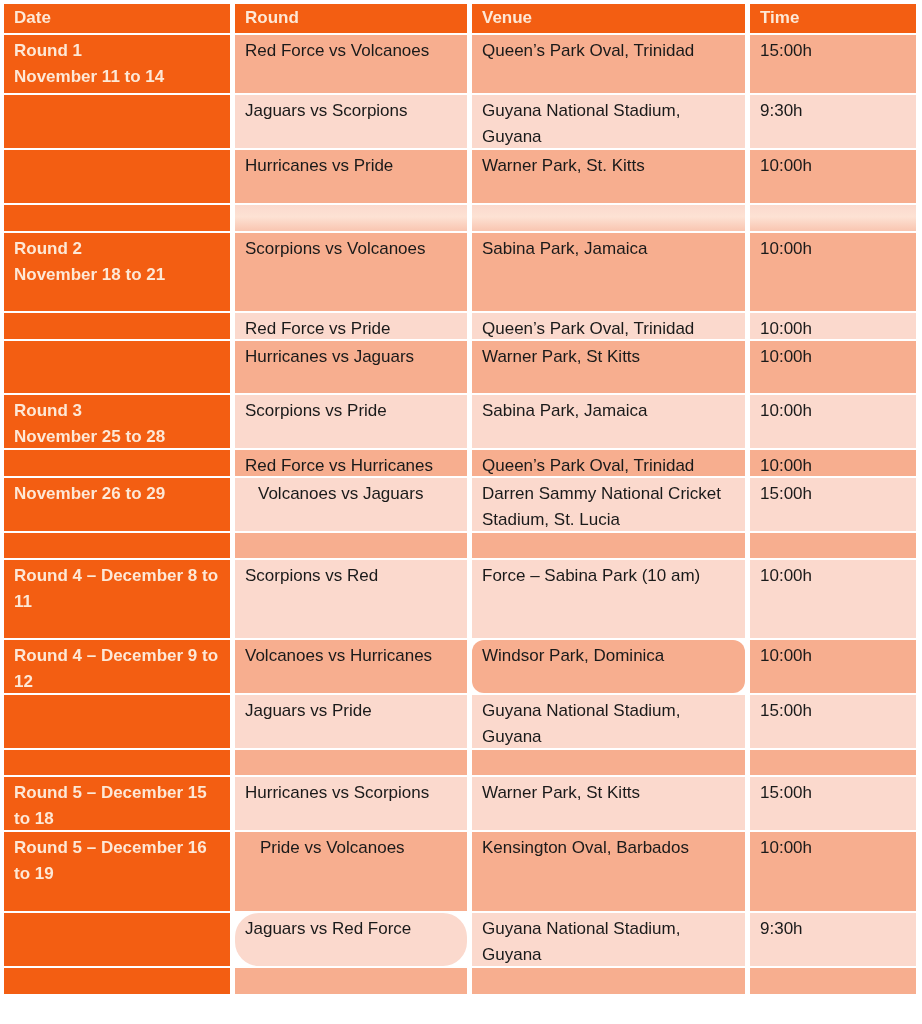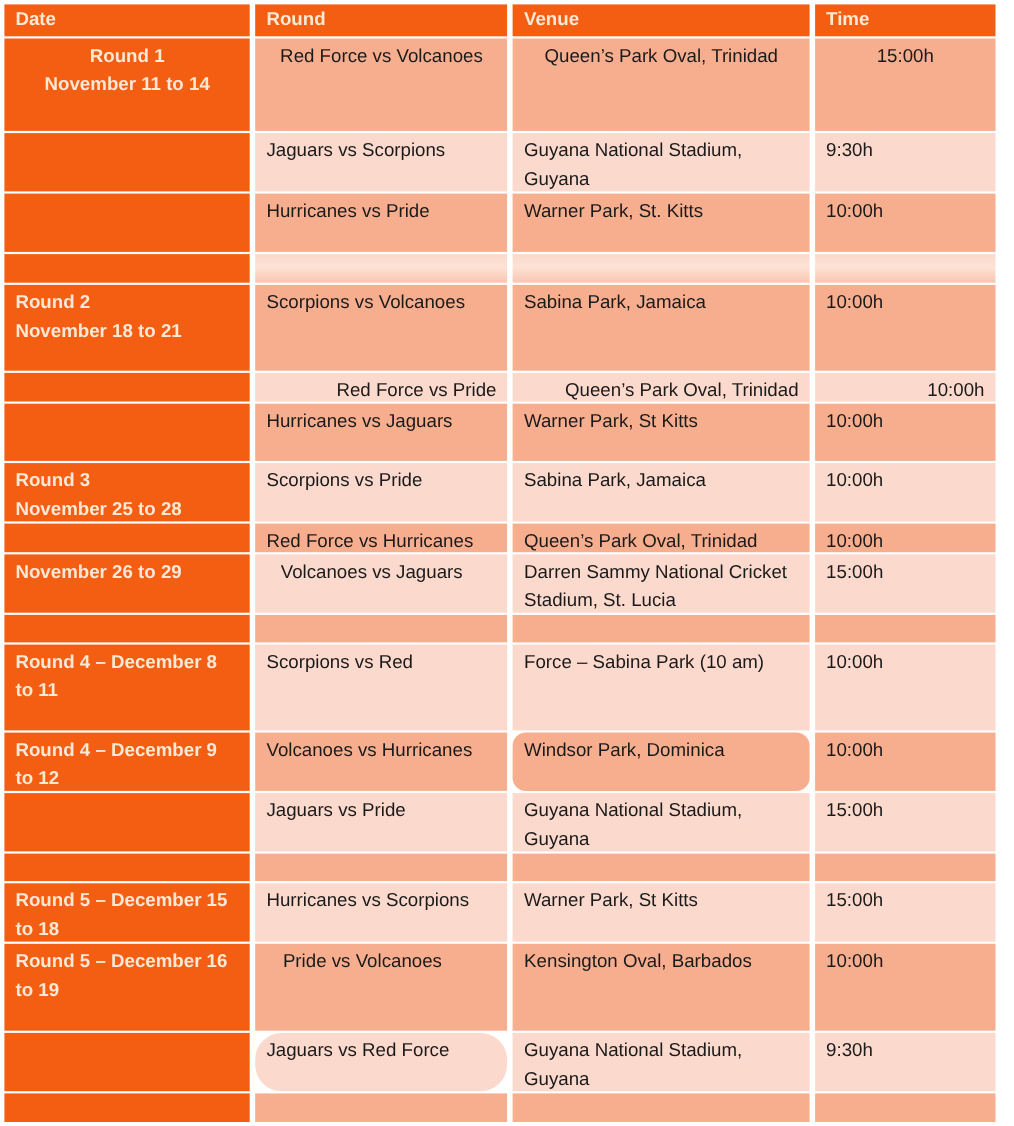--- a/index.html
+++ b/index.html
@@ -2,21 +2,21 @@
 <html><head>
 <meta charset="utf-8">
 <style>
   html, body { margin:0; padding:0; background:#ffffff; }
   body { width:922px; height:1024px; position:relative; overflow:hidden;
          font-family:"Liberation Sans", "DejaVu Sans", sans-serif; }
   .tbl { position:absolute; left:4px; top:4px; width:912px; }
   .row { display:flex; margin-bottom:2px; }
   .cell { box-sizing:border-box; padding:3px 10px 0 10px; font-size:17px; line-height:26px;
           color:#1a1a1a; margin-right:5px; }
-  .cell:last-child { margin-right:11px; }
+  .cell:last-child { margin-right:0; }
   .c-date { width:226px; background:#f35e12; color:#fde8d6; font-weight:bold; }
   .c-teams { width:232px; }
   .c-venue { width:273px; }
   .c-time { width:166px; }
   .hdr .cell { background:#f35e12; color:#fde8d6; font-weight:bold; height:29px; padding-top:1px; }
   .row.dark .c-teams, .row.dark .c-venue, .row.dark .c-time { background:#f7ae8f; }
   .row.light .c-teams, .row.light .c-venue, .row.light .c-time { background:#fbd9cd; }
   .row.band .c-teams, .row.band .c-venue, .row.band .c-time {
      background:linear-gradient(#fbd9cd 0%, #fde2d4 45%, #f9c5b0 100%); }
   .row.bandd .c-teams, .row.bandd .c-venue, .row.bandd .c-time { background:#f7ae8f; }
@@ -25,21 +25,21 @@
 <body>
 
 <div class="tbl">
   <div class="row hdr">
     <div class="cell c-date">Date</div>
     <div class="cell c-teams">Round</div>
     <div class="cell c-venue">Venue</div>
     <div class="cell c-time">Time</div>
   </div>
   <div id="rows">
-      <div class="row dark" style="height: 84px; text-align: center;">
+      <div class="row dark" style="height: 58px;">
         <div class="cell c-date" style="white-space: pre-line;">Round 1
 November 11 to 14</div>
         <div class="cell c-teams" style="white-space: pre-line;">Red Force vs Volcanoes</div>
         <div class="cell c-venue" style="white-space: pre-line;">Queen’s Park Oval, Trinidad</div>
         <div class="cell c-time" style="white-space: pre-line;">15:00h</div>
       </div>
       <div class="row light" style="height: 53px;">
         <div class="cell c-date" style="white-space: pre-line;"></div>
         <div class="cell c-teams" style="white-space: pre-line;">Jaguars vs Scorpions</div>
         <div class="cell c-venue" style="white-space: pre-line;">Guyana National Stadium, Guyana</div>
@@ -57,21 +57,21 @@
         <div class="cell c-venue" style="white-space: pre-line;"></div>
         <div class="cell c-time" style="white-space: pre-line;"></div>
       </div>
       <div class="row dark" style="height: 78px;">
         <div class="cell c-date" style="white-space: pre-line;">Round 2
 November 18 to 21</div>
         <div class="cell c-teams" style="white-space: pre-line;">Scorpions vs Volcanoes</div>
         <div class="cell c-venue" style="white-space: pre-line;">Sabina Park, Jamaica</div>
         <div class="cell c-time" style="white-space: pre-line;">10:00h</div>
       </div>
-      <div class="row light" style="height: 26px; text-align: right;">
+      <div class="row light" style="height: 26px;">
         <div class="cell c-date" style="white-space: pre-line;"></div>
         <div class="cell c-teams" style="white-space: pre-line;">Red Force vs Pride</div>
         <div class="cell c-venue" style="white-space: pre-line;">Queen’s Park Oval, Trinidad</div>
         <div class="cell c-time" style="white-space: pre-line;">10:00h</div>
       </div>
       <div class="row dark" style="height: 52px;">
         <div class="cell c-date" style="white-space: pre-line;"></div>
         <div class="cell c-teams" style="white-space: pre-line;">Hurricanes vs Jaguars</div>
         <div class="cell c-venue" style="white-space: pre-line;">Warner Park, St Kitts</div>
         <div class="cell c-time" style="white-space: pre-line;">10:00h</div>

